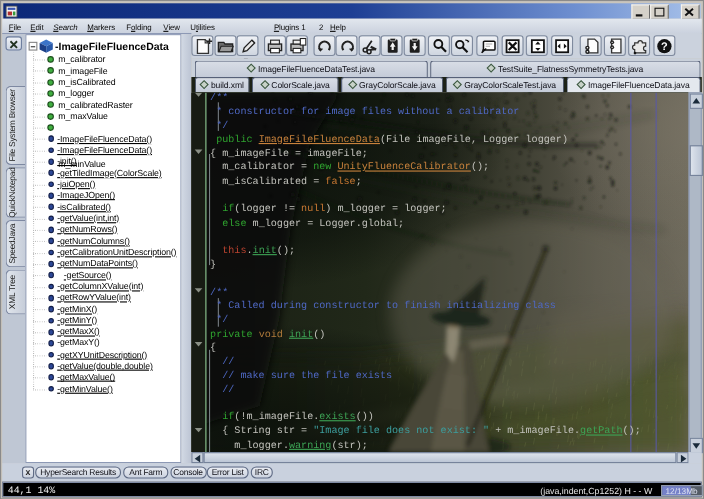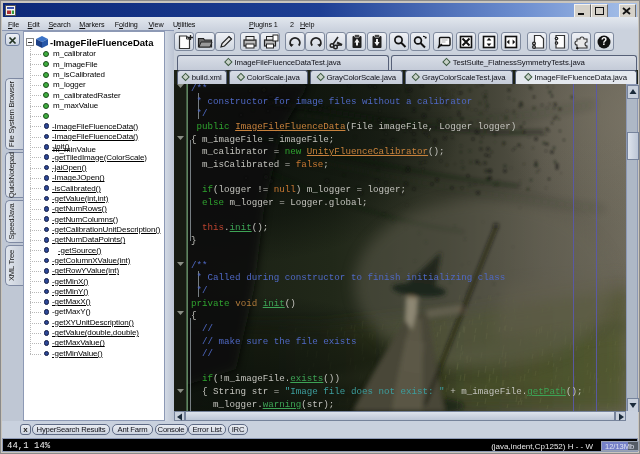--- a/index.html
+++ b/index.html
@@ -24,21 +24,21 @@
  <div style="position:absolute;left:616px;top:1px;width:15px;height:12px;background:#d5d1c9;border:1px solid;border-color:#f4f2ee #6c6c6c #6c6c6c #f4f2ee;">
       <svg width="11" height="10" style="position:absolute;left:1px;top:0.5px">
         <path d="M2 2l7 6M9 2l-7 6" stroke="#111" stroke-width="1.8"></path>
       </svg>
     </div>
 </div>
 
 <div style="position:absolute;left:2px;top:17px;width:636px;height:13px;background:linear-gradient(#e2e7ee,#cbd2de);border-bottom:1px solid #8d99b5;font-size:7.2px;color:#0a0a0a;letter-spacing:-0.1px;">
     <span style="position:absolute;left:6px;top:3px;"><u>F</u>ile</span>
     <span style="position:absolute;left:25.6px;top:3px;"><u>E</u>dit</span>
-    <span style="position:absolute;left:46.4px;top:3px;"><u>S</u>earch</span>
+    <span style="position:absolute;left:46.4px;top:3px;font-style:italic;"><u>S</u>earch</span>
     <span style="position:absolute;left:77.3px;top:3px;"><u>M</u>arkers</span>
     <span style="position:absolute;left:112.8px;top:3px;">F<u>o</u>lding</span>
     <span style="position:absolute;left:146.5px;top:3px;"><u>V</u>iew</span>
     <span style="position:absolute;left:171px;top:3px;">U<u>t</u>ilities</span>
     <span style="position:absolute;left:210px;top:3px;margin-top:25px;">Ma<u>c</u>ros</span>
     <span style="position:absolute;left:247px;top:3px;"><u>P</u>lugins 1</span>
     <span style="position:absolute;left:288px;top:3px;">2</span>
     <span style="position:absolute;left:298px;top:3px;"><u>H</u>elp</span>
   </div>
 

